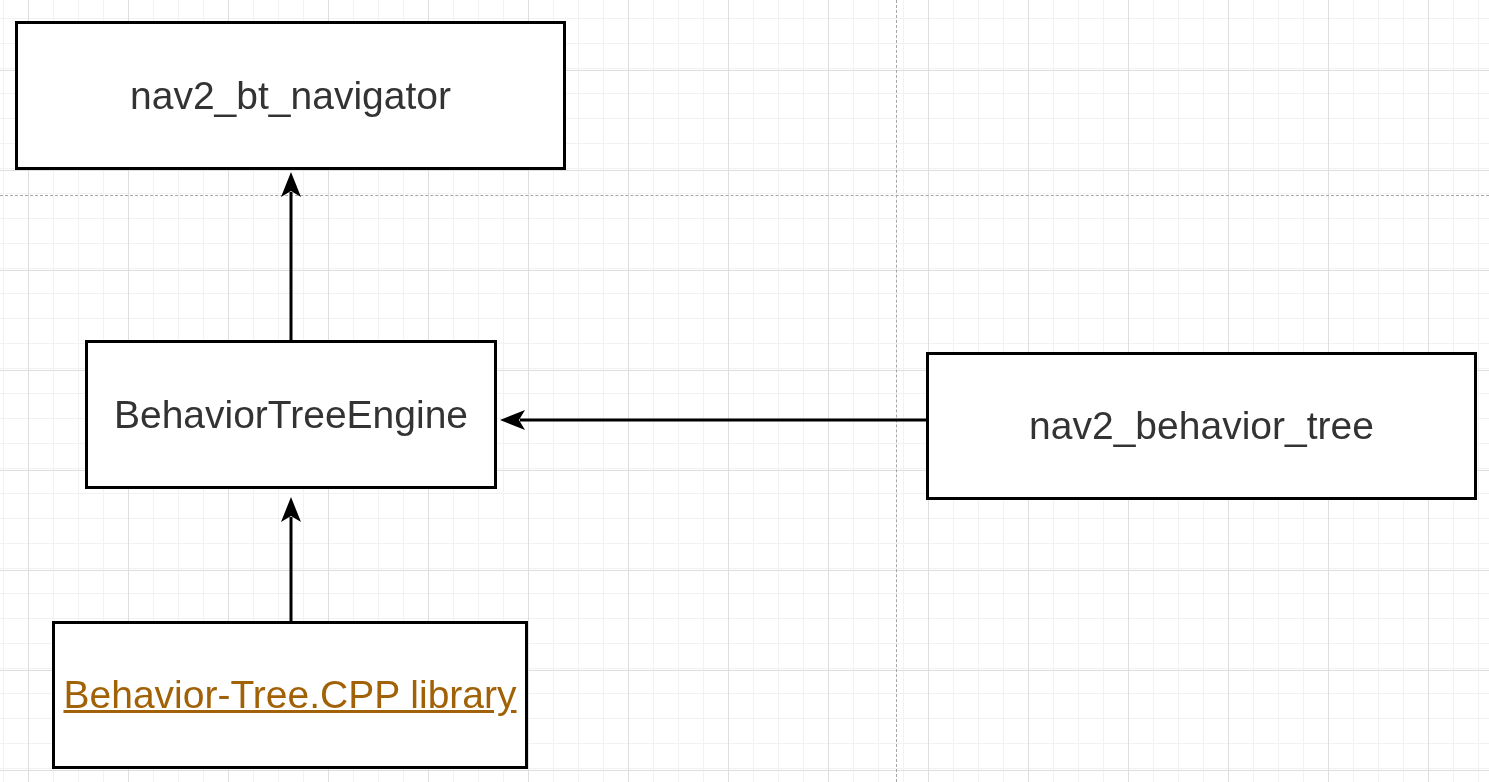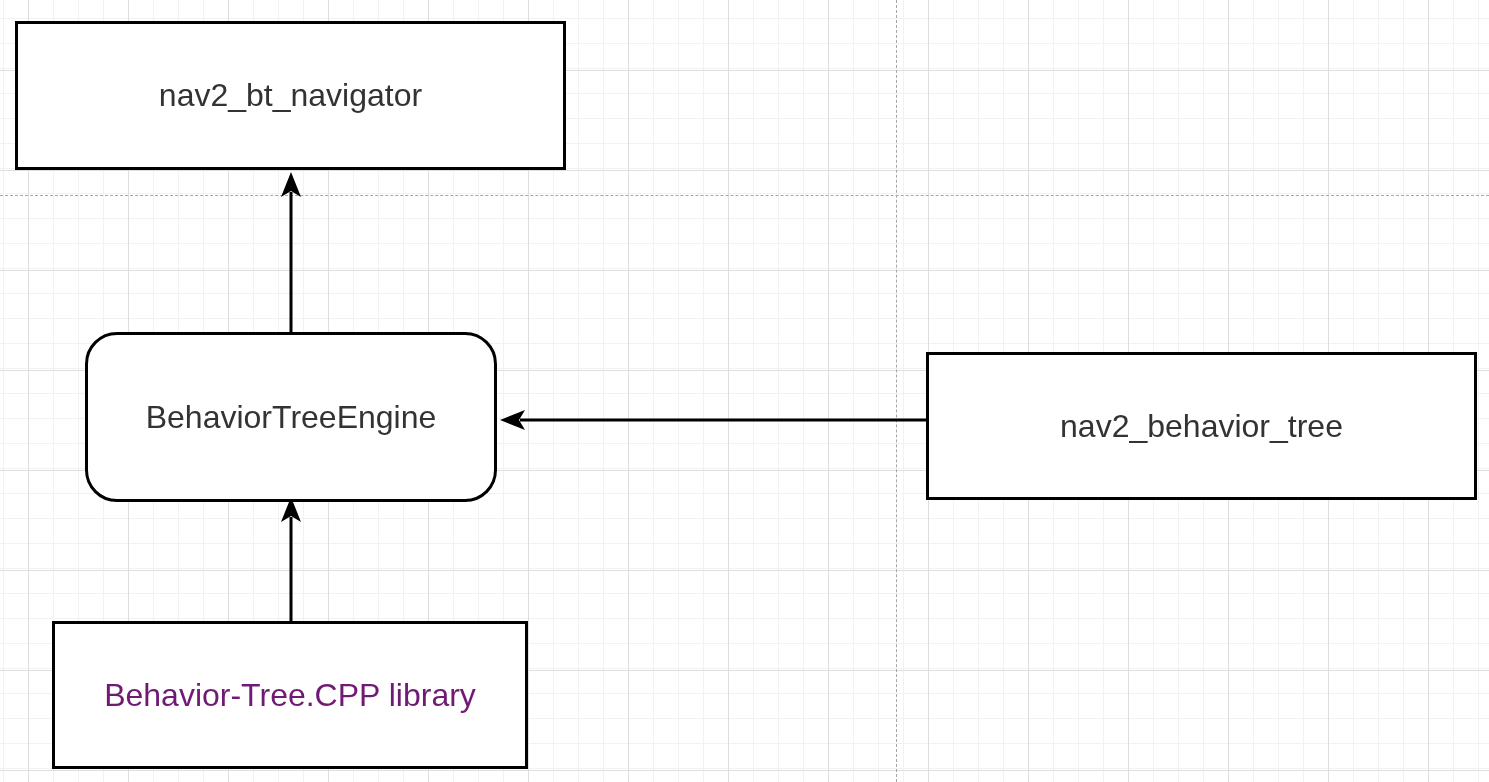--- a/index.html
+++ b/index.html
@@ -47,30 +47,31 @@
   }
   .node {
     position: absolute;
     box-sizing: border-box;
     background: #ffffff;
     border: 3px solid #000000;
     display: flex;
     align-items: center;
     justify-content: center;
     text-align: center;
-    font-size: 32px;
+    font-size: 39px;
     color: #333333;
     white-space: nowrap;
   }
   .node-a { left: 15px;  top: 21px;  width: 551px; height: 149px; }
-  .node-b { left: 85px;  top: 332px; width: 412px; height: 170px; border-radius: 32px; }
+  .node-b { left: 85px;  top: 340px; width: 412px; height: 149px; }
   .node-c { left: 926px; top: 352px; width: 551px; height: 148px; }
   .node-d { left: 52px;  top: 621px; width: 476px; height: 148px; }
   .node-link {
-    color: #701a75;
+    color: #a16207;
+    text-decoration: underline;
     cursor: pointer;
   }
 </style>
 </head>
 <body>
 
 <div class="canvas">
 
   <div class="page-boundary-h"></div>
   <div class="page-boundary-v"></div>

